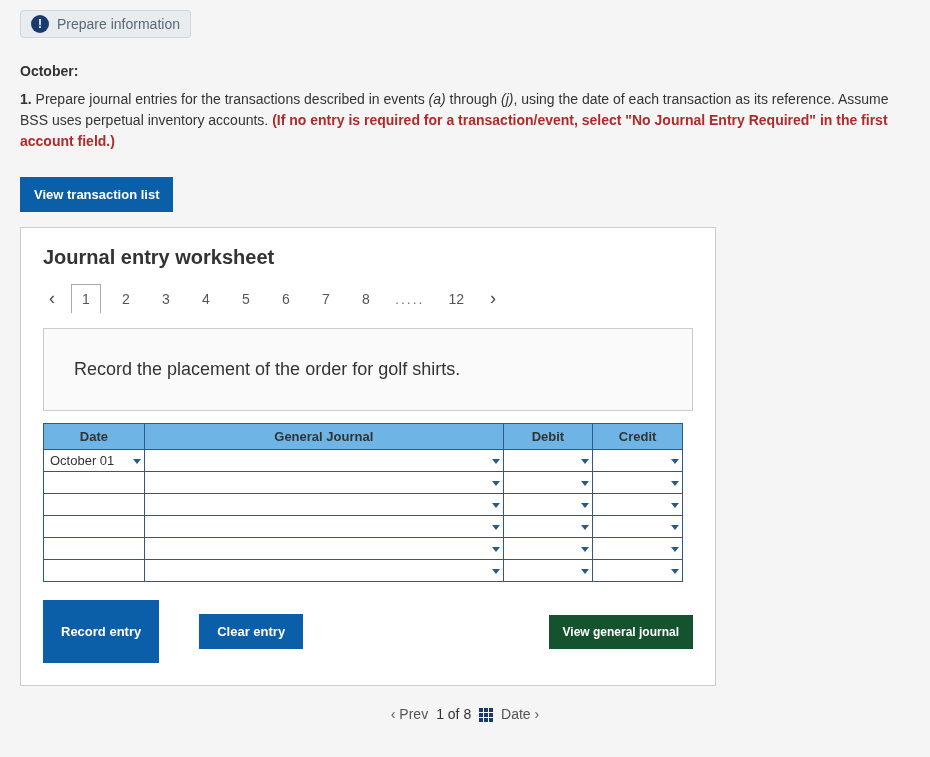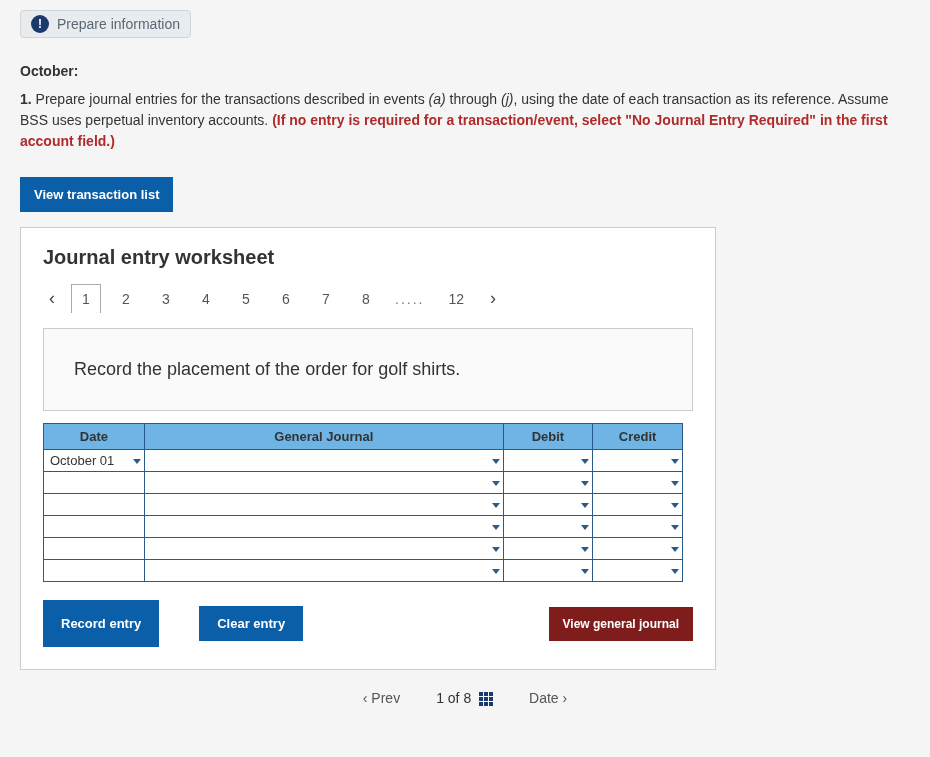--- a/index.html
+++ b/index.html
@@ -126,28 +126,28 @@
   }
   .col-date { width: 90px; }
   .col-journal { width: 320px; }
   .col-debit { width: 80px; }
   .col-credit { width: 80px; }
   .action-row {
     display: flex;
     gap: 40px;
     align-items: center;
   }
-  .btn-record { background: #0b5ea8; color:#fff; border:none; padding:16px 18px; font-weight:bold; font-size:13px; cursor:pointer;text-align:center; }
+  .btn-record { background: #0b5ea8; color:#fff; border:none; padding:24px 18px; font-weight:bold; font-size:13px; cursor:pointer;text-align:center; }
   .btn-clear { background: #0b5ea8; color:#fff; border:none; padding:10px 18px; font-weight:bold; font-size:13px; cursor:pointer;text-align:center; }
-  .btn-view { background: #7f1d1d; color:#fff; border:none; padding:10px 14px; font-weight:bold; font-size:12px; cursor:pointer; margin-left:auto;text-align:center; }
+  .btn-view { background: #14532d; color:#fff; border:none; padding:10px 14px; font-weight:bold; font-size:12px; cursor:pointer; margin-left:auto;text-align:center; }
   .pager {
     display: flex;
     align-items: center;
     justify-content: center;
-    gap: 36px;
+    gap: 8px;
     margin-top: 20px;
     width: 760px;
     padding-left: 130px;
     font-size: 14px;
   }
   .pager .nav { color: #555; cursor: pointer; }
   .pager .grid-icon {
     display: inline-block;
     width: 14px; height: 14px;
     background:

